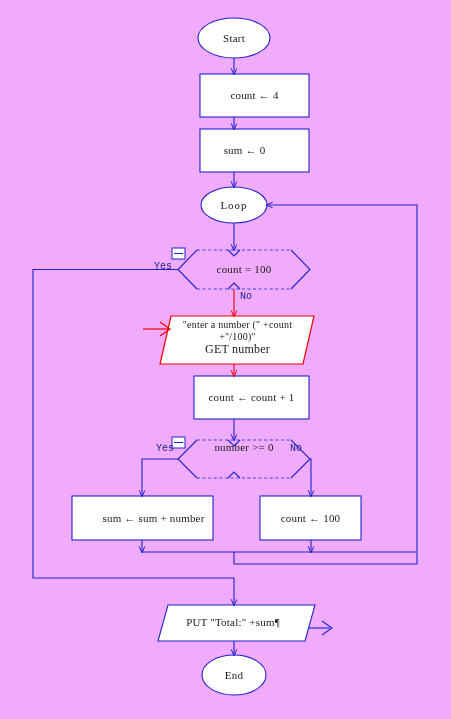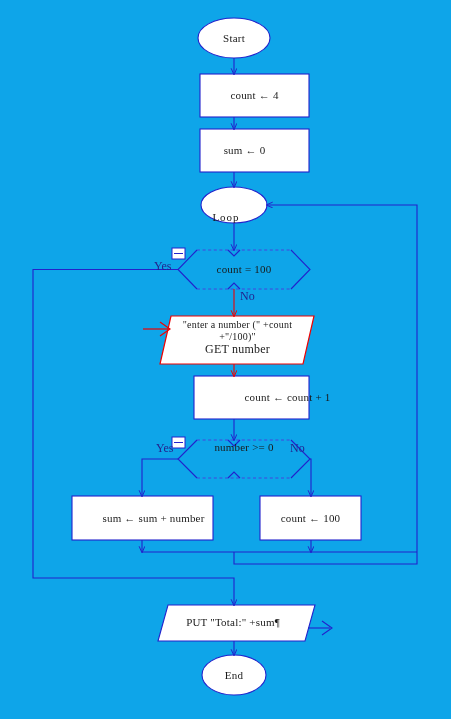--- a/index.html
+++ b/index.html
@@ -10,21 +10,21 @@
   body {
     width: 451px;
     height: 719px;
     font-family: "Liberation Serif", "DejaVu Serif", serif;
     overflow: hidden;
   }
   #flowchart-canvas {
     position: relative;
     width: 451px;
     height: 719px;
-    background: #0ea5e9;
+    background: #f0abfc;
   }
   svg.fc {
     position: absolute;
     top: 0;
     left: 0;
     width: 451px;
     height: 719px;
     overflow: visible;
   }
   .node-label {
@@ -34,22 +34,22 @@
     font-family: "Liberation Serif", "DejaVu Serif", serif;
     font-size: 11px;
     line-height: 12px;
     letter-spacing: 0.2px;
     white-space: pre;
     pointer-events: none;
   }
   .branch-label {
     position: absolute;
     color: #23238e;
-    font-family: Liberation Serif, serif;
-    font-size: 12px;
+    font-family: Liberation Mono, monospace;
+    font-size: 10px;
     line-height: 9px;
     letter-spacing: 0px;
     white-space: pre;
   }
   .multiline {
     line-height: 12.5px;
   }
 </style>
 </head>
 <body>
@@ -157,29 +157,29 @@
       <line x1="234" y1="641" x2="234" y2="655" marker-end="url(#arrB)"></line>
     </g>
   </svg>
 
   <div class="node-label" style="left:184px; top:32px; width:100px;">Start</div>
 
   <div class="node-label" style="left:200px; top:89px; width:109px;">count ← 4</div>
 
   <div class="node-label" style="left:200px; top:144px; width:89px;">sum ← 0</div>
 
-  <div class="node-label" style="left:176px; top:199px; width:100px; letter-spacing:1px;margin-top:12px;">Loop</div>
+  <div class="node-label" style="left:184px; top:199px; width:100px; letter-spacing:1px;">Loop</div>
 
   <div class="node-label" style="left:178px; top:263px; width:132px;">count = 100</div>
 
   <div class="node-label multiline" style="left:165px; top:319px; width:145px; font-size:10px;">"enter a number (" +count</div>
   <div class="node-label multiline" style="left:165px; top:331px; width:145px; font-size:10px;">+"/100)"</div>
   <div class="node-label multiline" style="left:165px; top:343px; width:145px; font-size:12px;">GET number</div>
 
-  <div class="node-label" style="left:194px; top:391px; width:115px;padding-left:36px;">count ← count + 1</div>
+  <div class="node-label" style="left:194px; top:391px; width:115px;">count ← count + 1</div>
 
   <div class="node-label" style="left:178px; top:441px; width:132px;">number &gt;= 0</div>
 
   <div class="node-label" style="left:72px; top:512px; width:163px;">sum ← sum + number</div>
 
   <div class="node-label" style="left:260px; top:512px; width:101px;">count ← 100</div>
 
   <div class="node-label" style="left:158px; top:616px; width:150px;">PUT "Total:" +sum¶</div>
 
   <div class="node-label" style="left:184px; top:669px; width:100px;">End</div>

